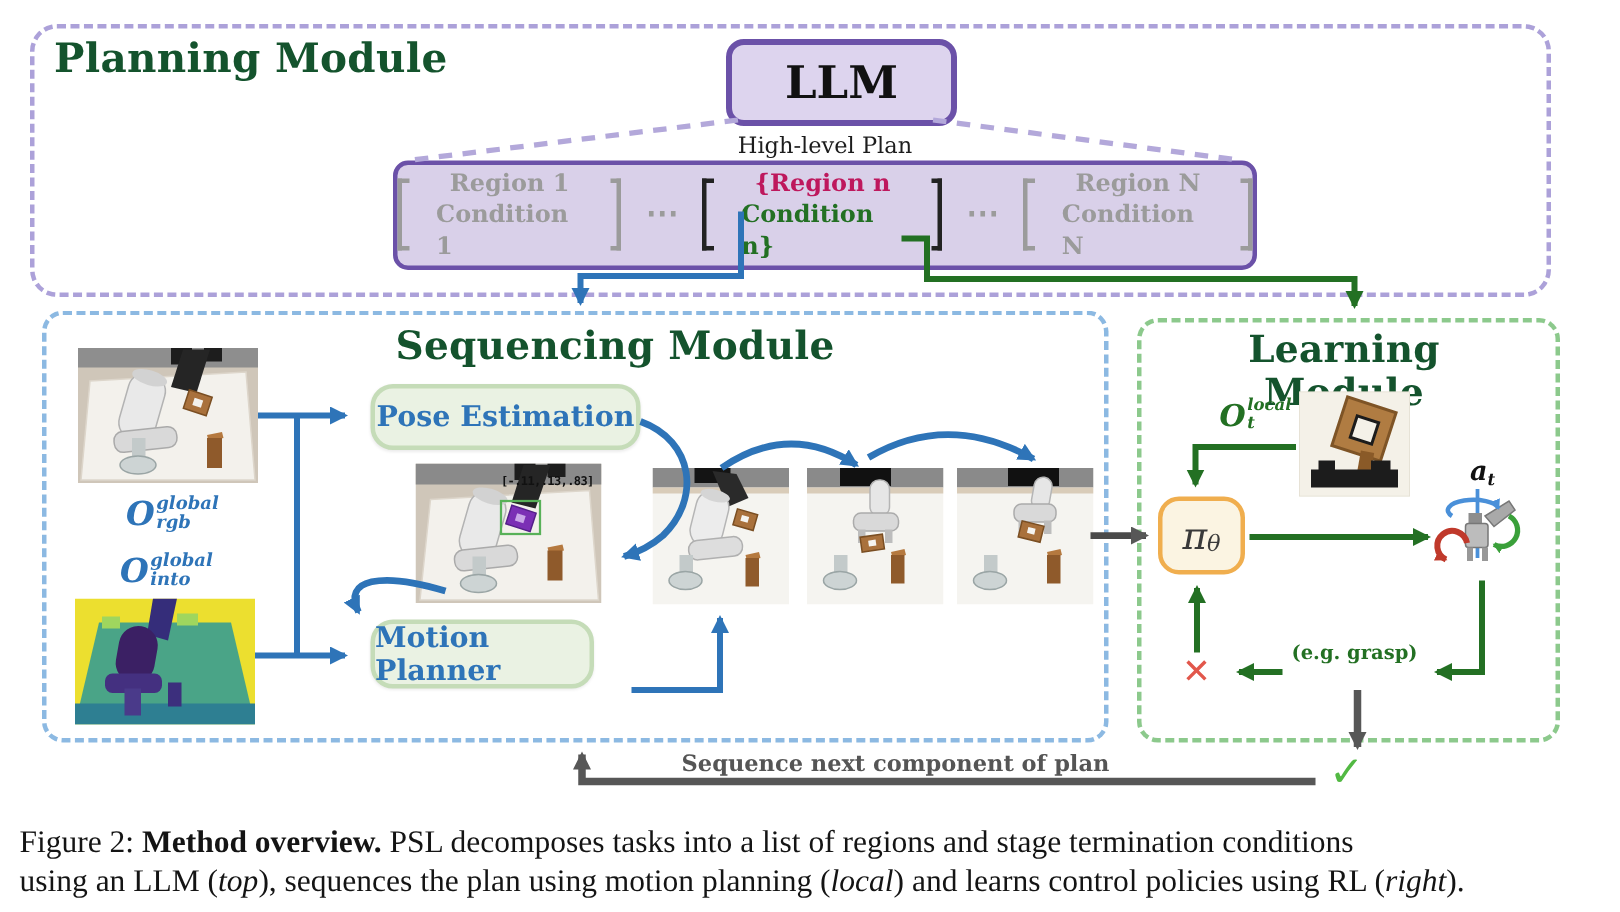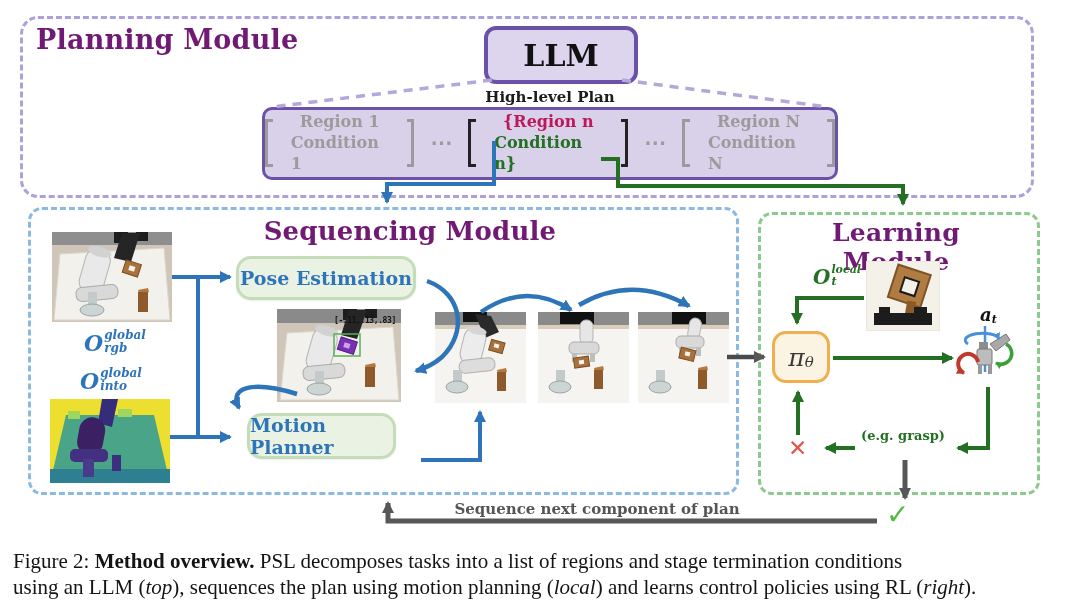--- a/index.html
+++ b/index.html
@@ -3,27 +3,27 @@
 <meta charset="utf-8">
 <style>
   html,body{margin:0;padding:0;background:#ffffff;}
   #stage{position:relative;width:1080px;height:608px;background:#ffffff;overflow:hidden;
          font-family:"DejaVu Serif", serif;}
   
   .module-frame{position:absolute;border:3px dashed;border-radius:18px;background:transparent;}
   .frame-planning{left:20px;top:16px;width:1008px;height:176px;border-color:#aca1d9;}
   .frame-sequencing{left:28px;top:207px;width:705px;height:282px;border-color:#8cb9e2;border-radius:14px;}
   .frame-learning{left:758px;top:212px;width:276px;height:277px;border-color:#8cc98c;border-radius:14px;}
-  .module-title{position:absolute;font-weight:bold;color:#701a75;font-size:26px;letter-spacing:0.2px;}
+  .module-title{position:absolute;font-weight:bold;color:#14532d;font-size:26px;letter-spacing:0.2px;}
   
   .llm-box{position:absolute;left:484px;top:26px;width:146px;height:50px;background:#ddd4ee;
            border:4px solid #6b51a8;border-radius:12px;display:flex;align-items:center;justify-content:center;
            font-size:30px;font-weight:bold;color:#111;}
   .plan-label{position:absolute;left:460px;top:88px;width:180px;text-align:center;
-              font-size:15px;font-weight:bold;color:#1c1c1c;}
+              font-size:15px;font-weight:normal;color:#1c1c1c;}
   .plan-box{position:absolute;left:262px;top:107px;width:576px;height:73px;background:#d9d0e9;
             border:3.5px solid #6b51a8;border-radius:10px;display:flex;align-items:center;
             justify-content:center;gap:16px;box-sizing:border-box;}
   .plan-entry{display:flex;align-items:center;gap:18px;}
   .entry-lines{display:flex;flex-direction:column;align-items:center;line-height:1.3;
                font-size:16px;font-weight:bold;}
   .brk{width:8px;height:48px;box-sizing:border-box;}
   .brk-l{border-left:3px solid currentColor;border-top:3px solid currentColor;border-bottom:3px solid currentColor;}
   .brk-r{border-right:3px solid currentColor;border-top:3px solid currentColor;border-bottom:3px solid currentColor;}
   .entry-gray{color:#9b9b9b;}
@@ -163,21 +163,21 @@
     <rect x="68" y="10" width="14" height="8" fill="#9fd65e"></rect>
     <polygon points="52,0 68,0 62,28 48,24" fill="#352d7a"></polygon>
     <g transform="rotate(10 40 38)">
       <rect x="28" y="18" width="26" height="38" rx="13" fill="#3b2064"></rect>
     </g>
     <rect x="20" y="50" width="38" height="13" rx="5" fill="#443080"></rect>
     <rect x="33" y="60" width="11" height="18" fill="#4a3a8a"></rect>
     <rect x="62" y="56" width="9" height="16" fill="#3c2f7d"></rect>
   </svg>
 
-  <div class="pill z3" style="left:236px;top:256px;width:180px;height:44px;">
+  <div class="pill z3" style="left:247px;top:256px;width:180px;height:44px;">
     <span>Pose Estimation</span>
   </div>
   <div class="pill z3" style="left:247px;top:413px;width:149px;height:46px;">
     <span>Motion Planner</span>
   </div>
 
   <svg class="scene z2" style="left:277px;top:309px;" width="124" height="93" viewBox="0 0 124 93">
     <rect width="124" height="93" fill="#cfc6b9"></rect>
     <rect width="124" height="14" fill="#8a8a8a"></rect>
     <rect x="66" y="0" width="14" height="11" fill="#1d1d1d"></rect>

